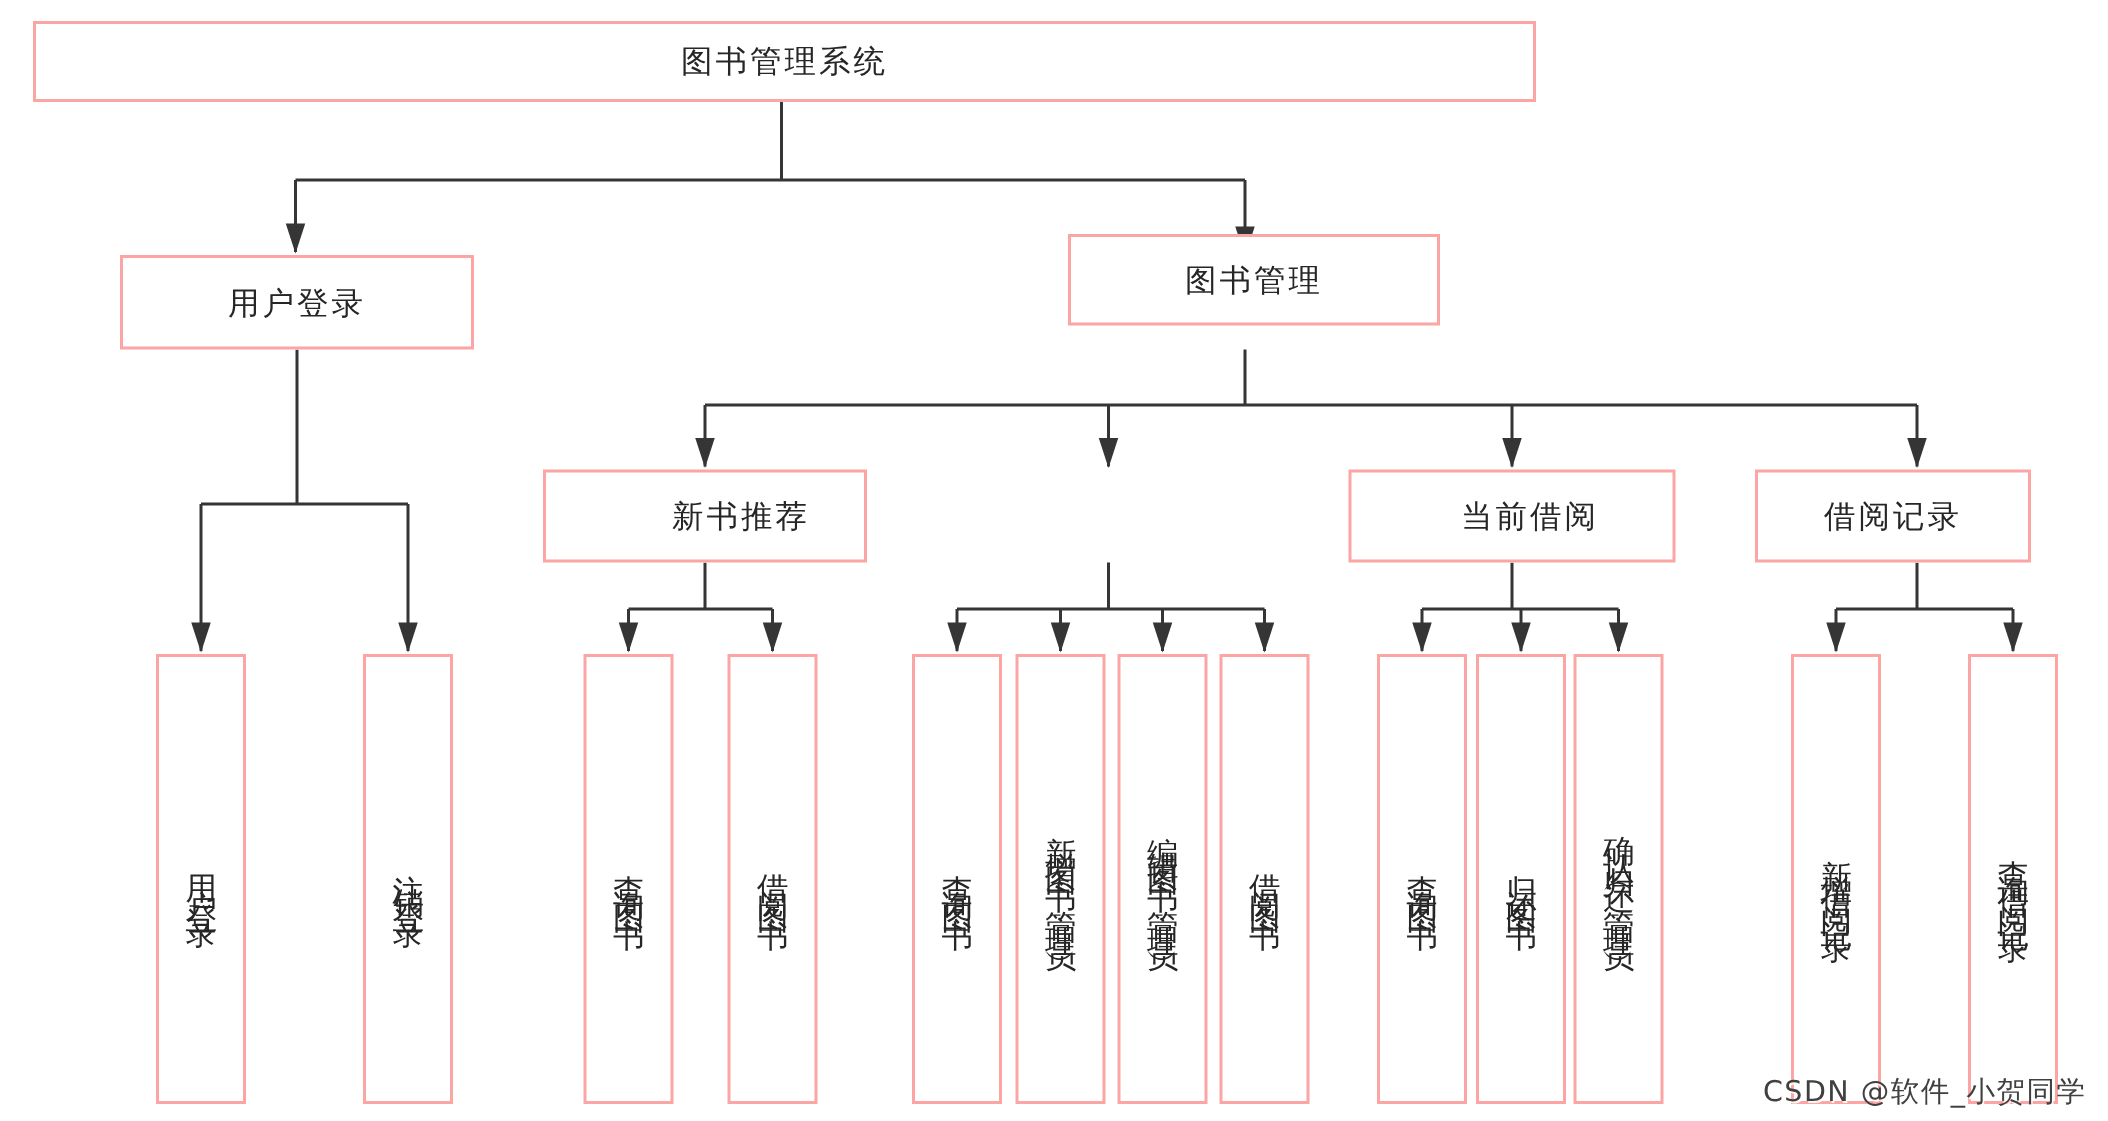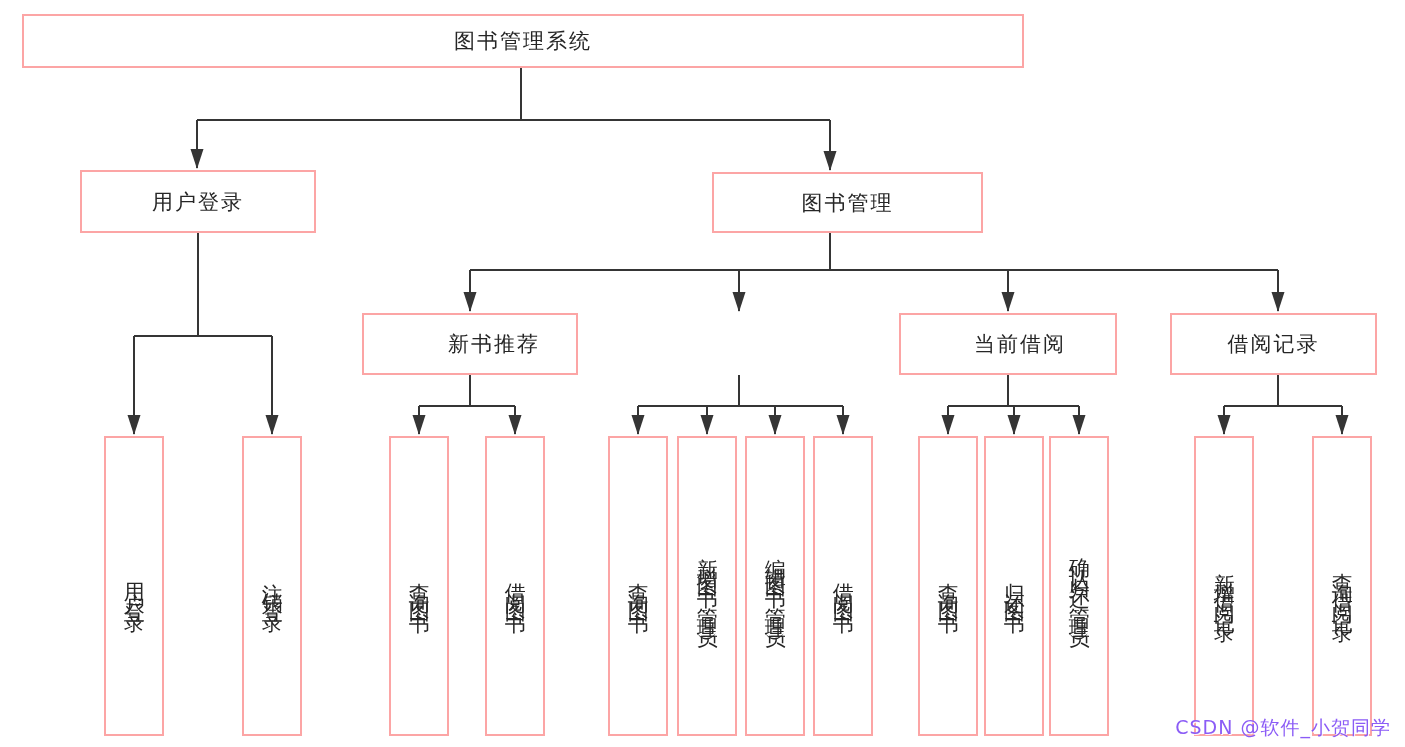--- a/index.html
+++ b/index.html
@@ -36,21 +36,21 @@
     letter-spacing: 10px;
     line-height: 1.35;
     white-space: nowrap;
   }
   .watermark {
     position: absolute;
     right: 14px;
     bottom: 6px;
     font-size: 19px;
     letter-spacing: 1px;
-    color: #8b5cf6;
+    color: #404040;
     text-shadow: 1px 1px 0 rgba(255,255,255,0.9);
     z-index: 5;
   }
 </style>
 </head>
 <body>
 
 <div class="canvas">
 
   <svg class="wires" viewBox="0 0 1405 747" xmlns="http://www.w3.org/2000/svg">
@@ -111,31 +111,31 @@
     </g>
   </svg>
 
   <div class="node branch" style="left:22px; top:14px; width:1002px; height:54px;">
     <span>图书管理系统</span>
   </div>
 
   <div class="node branch" style="left:80px; top:170px; width:236px; height:63px;">
     <span>用户登录</span>
   </div>
-  <div class="node branch" style="left:712px; top:172px; width:271px; height:61px;text-align:right;">
+  <div class="node branch" style="left:712px; top:156px; width:248px; height:61px;text-align:right;">
     <span>图书管理</span>
   </div>
 
   <div class="node branch" style="left:362px; top:313px; width:216px; height:62px;padding-left:48px;">
     <span>新书推荐</span>
   </div>
   <div class="node branch" style="left:899px; top:313px; width:218px; height:62px;padding-left:24px;">
     <span>当前借阅</span>
   </div>
-  <div class="node branch" style="left:1170px; top:313px; width:207px; height:62px;">
+  <div class="node branch" style="left:1170px; top:313px; width:184px; height:62px;">
     <span>借阅记录</span>
   </div>
 
   <div class="node leaf" style="left:104px;">
     <span class="vtext">用户登录</span>
   </div>
   <div class="node leaf" style="left:242px;">
     <span class="vtext">注销登录</span>
   </div>
 

